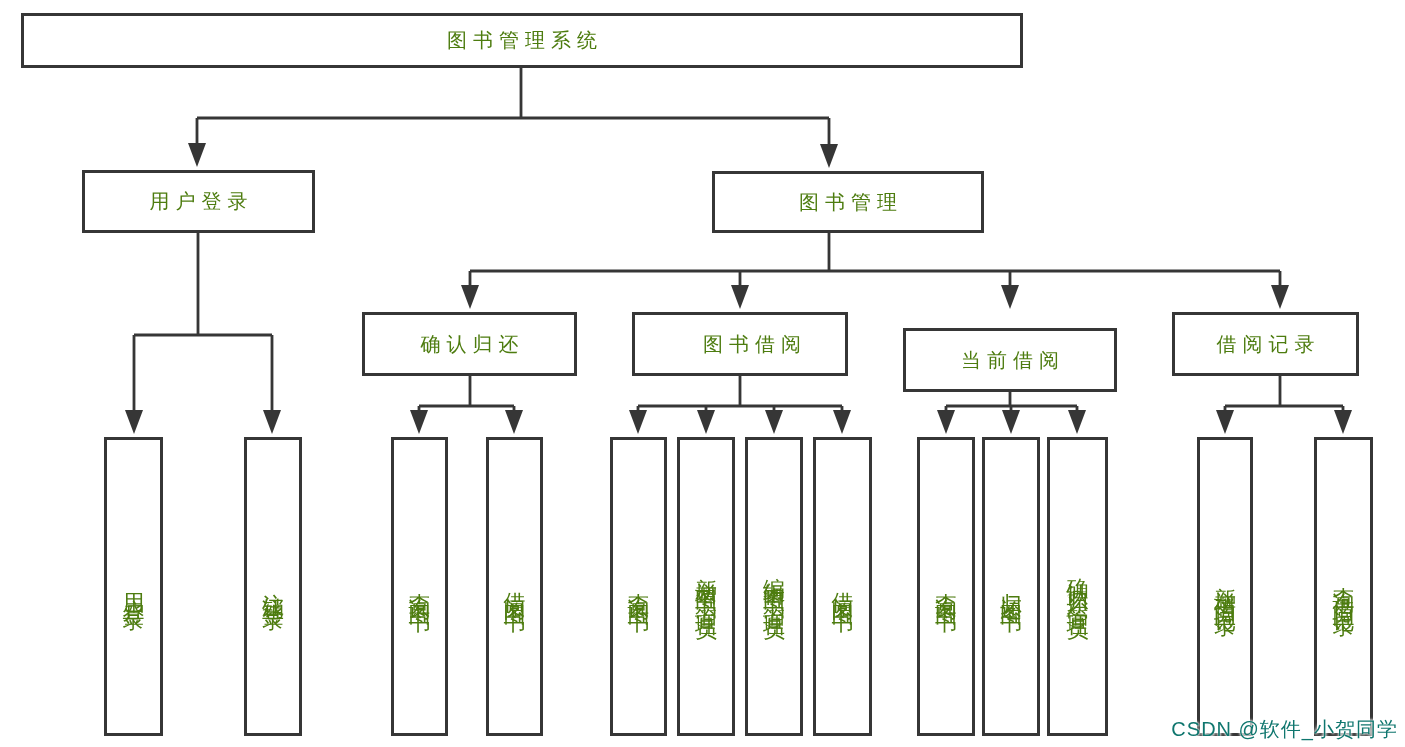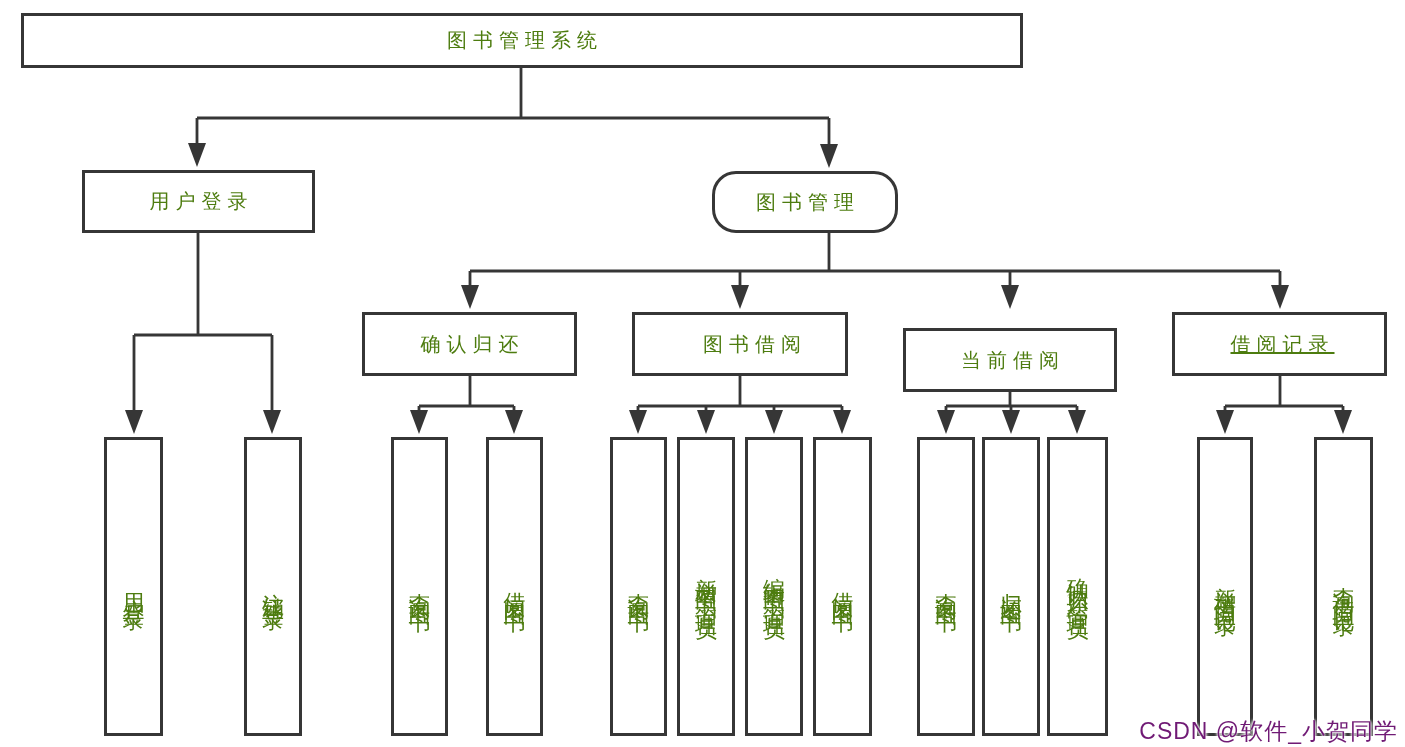--- a/index.html
+++ b/index.html
@@ -37,45 +37,45 @@
     top: 437px;
     height: 299px;
     writing-mode: vertical-rl;
     text-orientation: mixed;
     font-size: 22px;
     letter-spacing: 6px;
     line-height: 1;
   }
   .n-root           { left: 21px;   top: 13px;  width: 1002px; height: 55px; }
   .n-user-login     { left: 82px;   top: 170px; width: 233px;  height: 63px; }
-  .n-book-mgmt      { left: 712px;  top: 171px; width: 186px;  height: 62px; border-radius: 24px; }
+  .n-book-mgmt      { left: 712px;  top: 171px; width: 272px;  height: 62px; }
   .n-new-books      { left: 362px;  top: 312px; width: 215px;  height: 64px; }
   .n-book-borrow    { left: 632px;  top: 312px; width: 216px;  height: 64px; padding-left: 24px; }
   .n-current-borrow { left: 903px;  top: 312px; width: 214px;  height: 64px; margin-top: 16px; }
-  .n-borrow-records { left: 1172px; top: 312px; width: 215px;  height: 64px; text-decoration: underline; }
+  .n-borrow-records { left: 1172px; top: 312px; width: 187px;  height: 64px; }
   .v-a1 { left: 104px;  width: 59px; }
   .v-a2 { left: 244px;  width: 58px; }
   .v-b1 { left: 391px;  width: 57px; }
   .v-b2 { left: 486px;  width: 57px; }
   .v-c1 { left: 610px;  width: 57px; }
   .v-c2 { left: 677px;  width: 58px; }
   .v-c3 { left: 745px;  width: 58px; }
   .v-c4 { left: 813px;  width: 59px; }
   .v-d1 { left: 917px;  width: 58px; }
   .v-d2 { left: 982px;  width: 58px; }
   .v-d3 { left: 1047px; width: 61px; }
   .v-e1 { left: 1197px; width: 56px; }
   .v-e2 { left: 1314px; width: 59px; }
   .watermark {
     position: absolute;
     right: 7px;
     top: 716px;
     z-index: 5;
-    font-size: 23px;
-    color: #701a75;
+    font-size: 20px;
+    color: #0f766e;
     letter-spacing: 1px;
     text-shadow: 0 0 2px #ffffff, 1px 1px 3px #ffffff, -1px -1px 3px #ffffff;
     white-space: nowrap;
   }
 </style>
 </head>
 <body>
 
 <div class="canvas">
 

